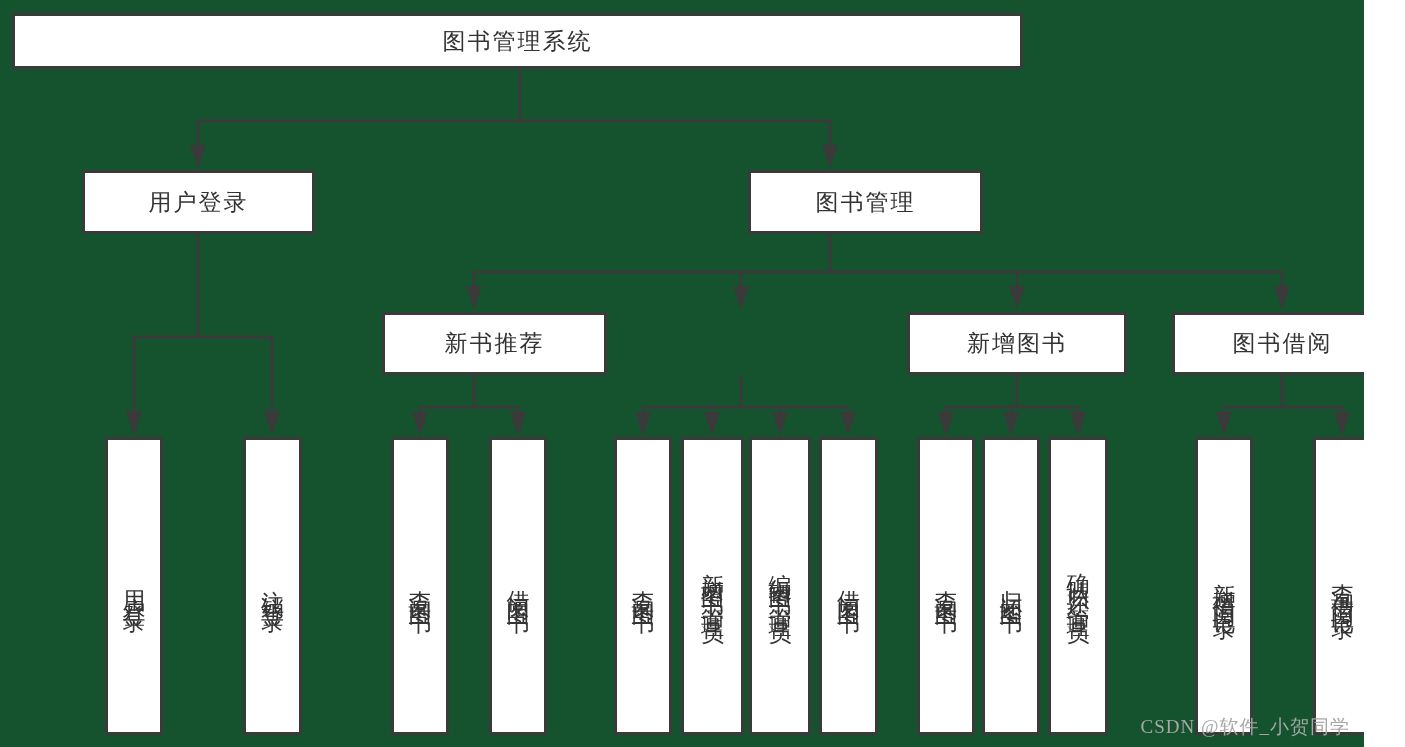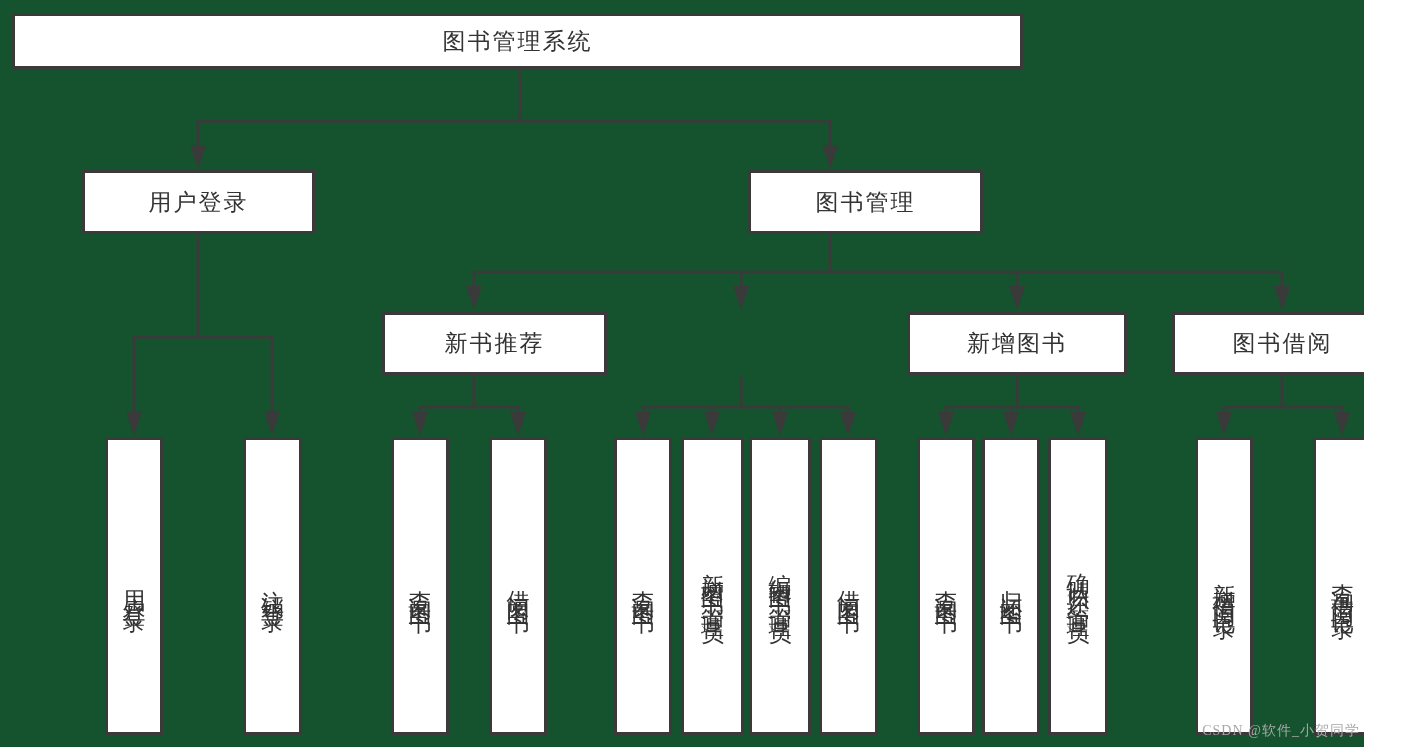--- a/index.html
+++ b/index.html
@@ -33,23 +33,23 @@
   .vbox {
     writing-mode: vertical-rl;
     text-orientation: mixed;
     font-size: 23px;
     letter-spacing: 7px;
     line-height: 1;
   }
   .vbox span, .hbox span { display: block; }
   #watermark {
     position: absolute;
-    right: 4px;
+    right: 14px;
     bottom: 7px;
-    font-size: 14px;
+    font-size: 19px;
     letter-spacing: 1px;
     color: #a8a8a8;
     z-index: 2;
     white-space: nowrap;
   }
 </style>
 </head>
 <body>
 
 <div id="canvas">

